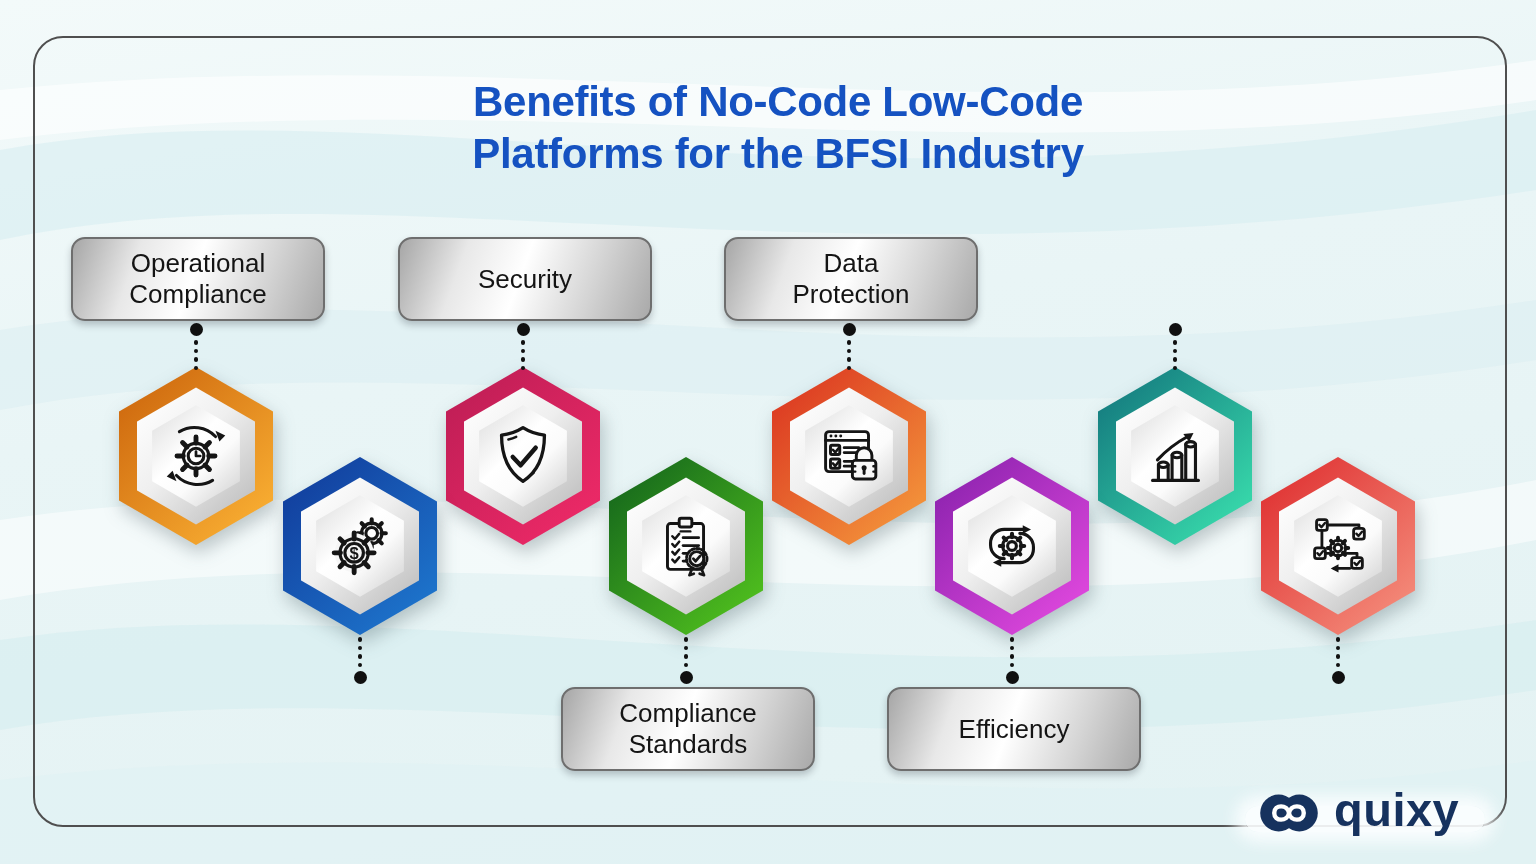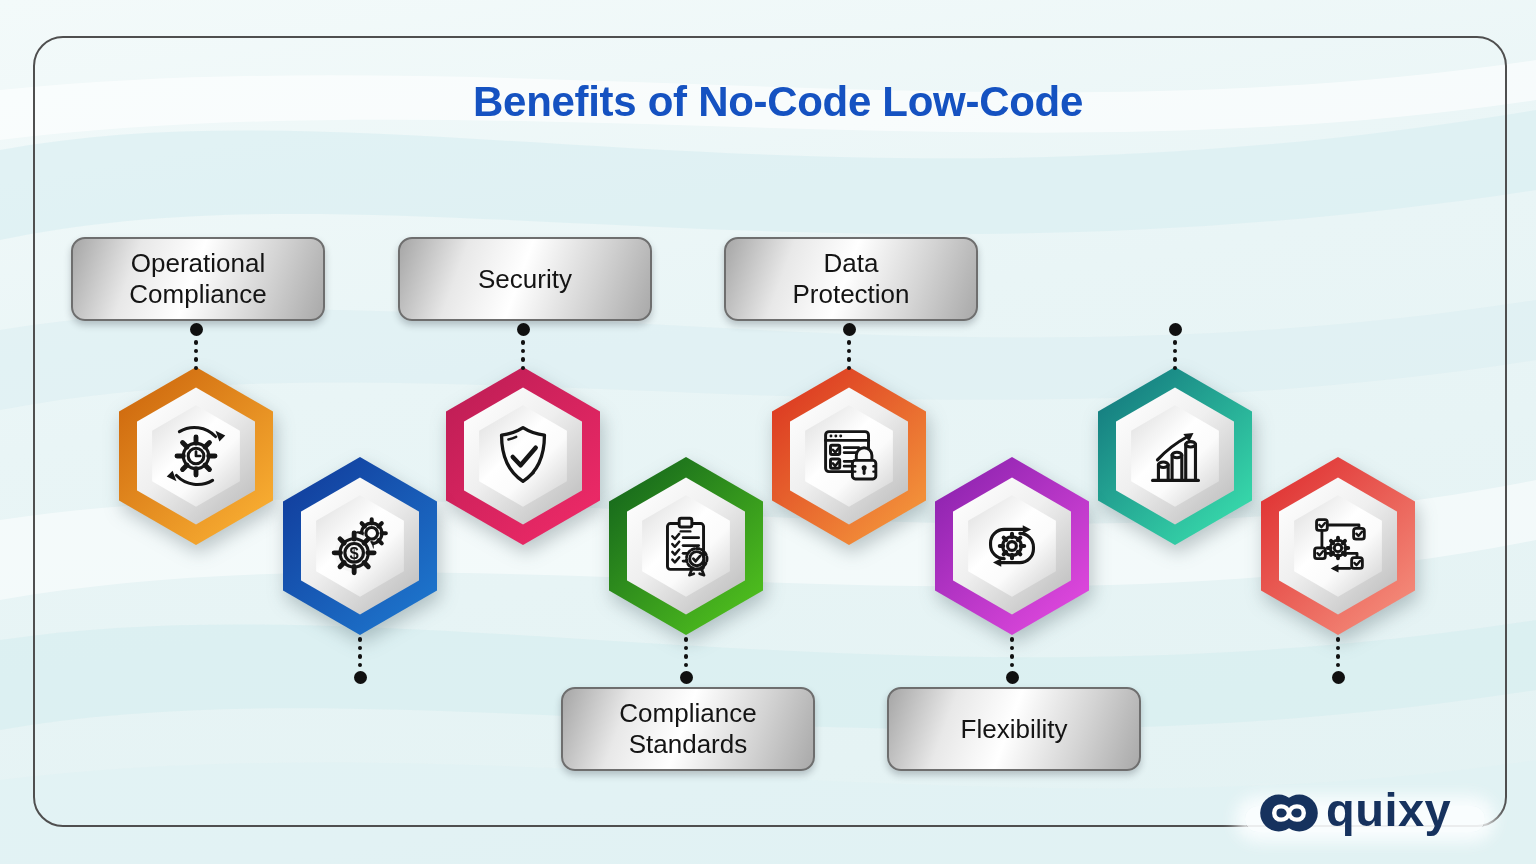--- a/index.html
+++ b/index.html
@@ -47,21 +47,21 @@
     position:absolute;
     clip-path:polygon(50% 0%,100% 25%,100% 75%,50% 100%,0% 75%,0% 25%);
   }
   .hex-outer{inset:0;background:linear-gradient(135deg,var(--c1) 10%,var(--c2) 95%);}
   .hex-mid{inset:11.5%;background:linear-gradient(135deg,#ffffff 6%,#efefef 45%,#b7b7b7 100%);}
   .hex-core{inset:21.5%;background:linear-gradient(135deg,#dcdcdc 0%,#ffffff 42%,#fbfbfb 62%,#cccccc 100%);}
   .icon{position:absolute;inset:0;margin:auto;width:78px;height:78px;z-index:4;}
   
   .brand{
     position:absolute;left:1258px;top:786px;z-index:5;
-    display:flex;align-items:center;gap:6px;
+    display:flex;align-items:center;gap:14px;
   }
   .brand-glow{
     position:absolute;left:1245px;top:806px;width:240px;height:26px;z-index:4;
     background:rgba(252,254,255,.9);border-radius:999px;
     box-shadow:0 0 16px 10px rgba(252,254,255,.9);
   }
   .wordmark{
     font-size:47px;font-weight:bold;color:#16325e;letter-spacing:0.5px;
     line-height:1;padding-bottom:6px;
   }
@@ -77,20 +77,21 @@
     <path d="M0,330 C420,260 900,400 1536,300 L1536,360 C900,460 420,330 0,410 Z" fill="#d9eef1" opacity="0.5"></path>
     <path d="M0,520 C460,450 980,590 1536,480 L1536,540 C980,650 460,520 0,600 Z" fill="#ffffff" opacity="0.5"></path>
     <path d="M0,640 C400,580 900,720 1536,620 L1536,690 C900,790 400,660 0,730 Z" fill="#d3ecef" opacity="0.55"></path>
     <path d="M0,780 C500,720 1000,840 1536,760 L1536,864 L0,864 Z" fill="#e0f1f3" opacity="0.6"></path>
   </svg>
 
   <div class="frame"></div>
 
   <div class="title" style="color: rgb(21, 82, 193);">
     <div>Benefits of No-Code Low-Code</div>
+    <div>Platforms for the BFSI Industry</div>
   </div>
 
   <div class="label-box" style="left:71px;top:237px"><span>Operational
 Compliance</span></div>
   <div class="label-box" style="left:398px;top:237px"><span>Security</span></div>
   <div class="label-box" style="left:724px;top:237px"><span>Data
 Protection</span></div>
 
   <div class="connector" style="left:188px;top:323px">
       <span class="big-dot"></span>
@@ -308,21 +309,21 @@
   <div class="connector" style="left:1330px;top:637px">
       <span class="dot"></span>
       <span class="dot"></span>
       <span class="dot"></span>
       <span class="dot"></span>
       <span class="big-dot"></span>
     </div>
 
   <div class="label-box" style="left:561px;top:687px"><span>Compliance
 Standards</span></div>
-  <div class="label-box" style="left:887px;top:687px"><span>Flexibility</span></div>
+  <div class="label-box" style="left:887px;top:687px"><span>Efficiency</span></div>
 
   <div class="brand-glow"></div>
   <div class="brand">
     <svg width="62" height="50" viewBox="0 0 84 64">
       <circle cx="28" cy="32" r="25" fill="#16325e"></circle>
       <circle cx="56" cy="32" r="25" fill="#16325e"></circle>
       <path d="M22 32 C22 20 40 20 42 32 C44 44 62 44 62 32 C62 20 44 20 42 32 C40 44 22 44 22 32 Z" fill="none" stroke="#ffffff" stroke-width="6" stroke-linecap="round" stroke-linejoin="round"></path>
     </svg>
     <span class="wordmark" style="color: rgb(22, 50, 94);">quixy</span>
   </div>

